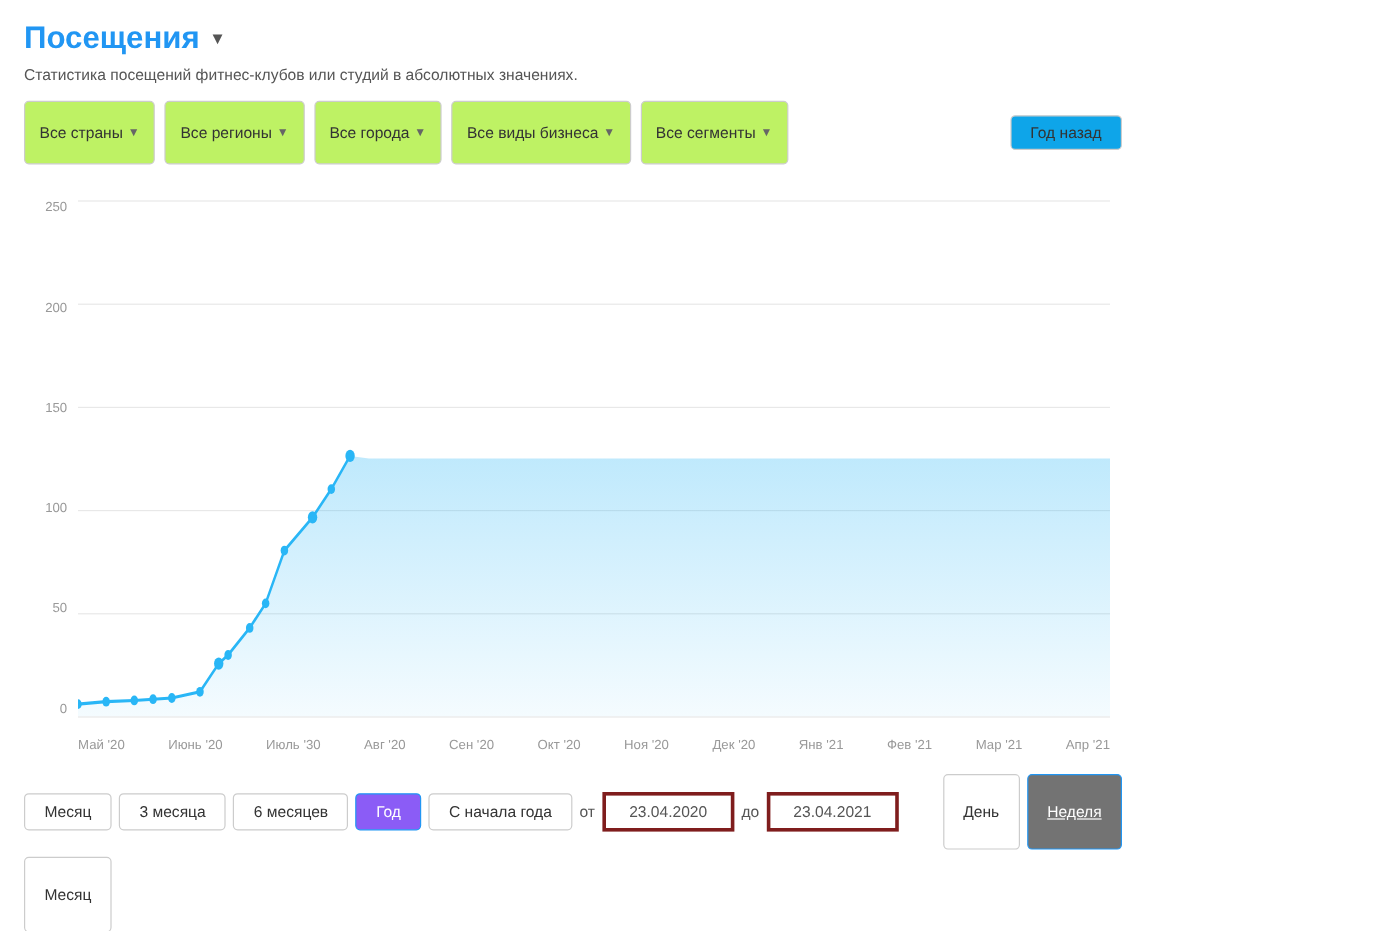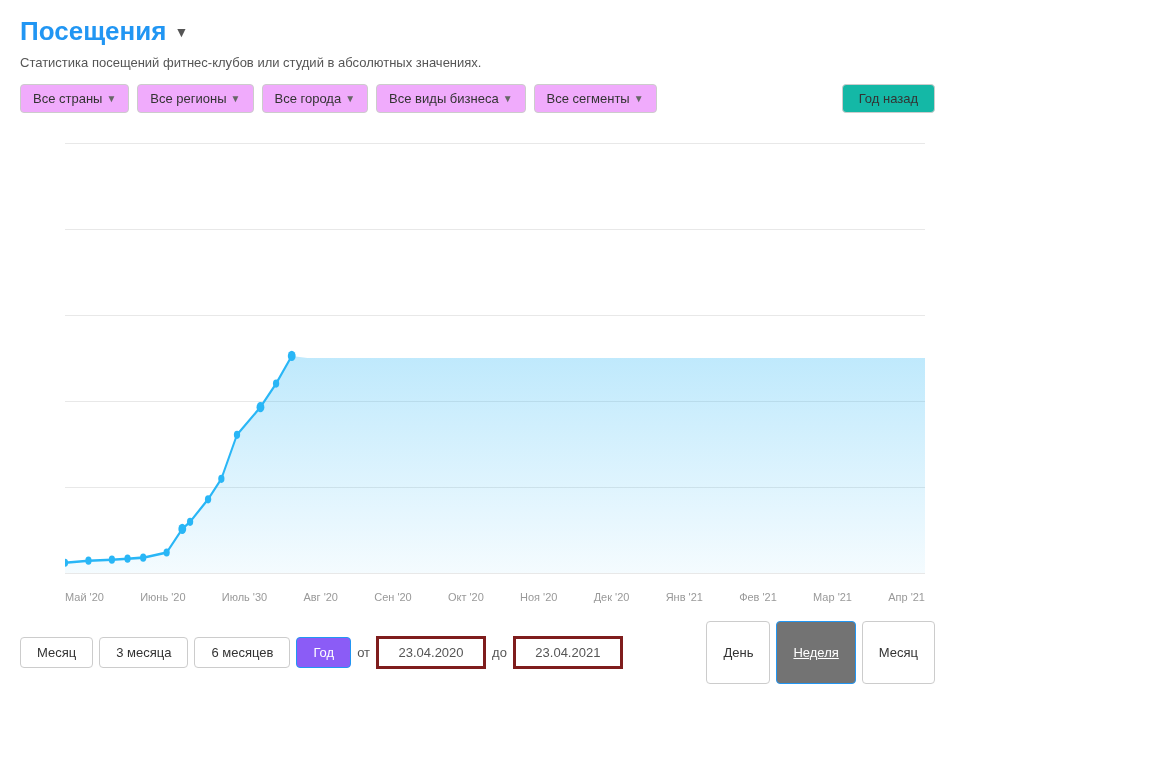--- a/index.html
+++ b/index.html
@@ -4,28 +4,28 @@
   <style>
     * { box-sizing: border-box; margin: 0; padding: 0; }
     body { font-family: Arial, sans-serif; background: #fff; color: #333; font-size: 14px; }
     .container { padding: 16px 20px; width: 955px; min-height: 776px; }
     .header-row { display: flex; align-items: center; gap: 8px; margin-bottom: 8px; }
     .page-title { font-size: 26px; font-weight: bold; color: #2196f3; }
     .dropdown-arrow { color: #555; font-size: 14px; cursor: pointer; }
     .subtitle { color: #555; font-size: 13px; margin-bottom: 14px; }
     .filters-row { display: flex; align-items: center; gap: 8px; margin-bottom: 20px; flex-wrap: wrap; }
     .filter-btn {
-      border: 1px solid #ccc; background: #f0abfc; border-radius: 4px;
-      padding: 6px 12px; cursor: pointer; font-size: 13px; color: #333;
+      border: 1px solid #ccc; background: #bef264; border-radius: 4px;
+      padding: 18px 12px; cursor: pointer; font-size: 13px; color: #333;
       display: flex; align-items: center; gap: 4px;
     }
     .filter-arrow { font-size: 10px; color: #666; }
     .spacer { flex: 1; }
     .year-back-btn {
-      border: 1px solid #ccc; background: #14b8a6; border-radius: 4px;
+      border: 1px solid #ccc; background: #0ea5e9; border-radius: 4px;
       padding: 6px 16px; cursor: pointer; font-size: 13px; color: #333;
     }
     .chart-area {
       position: relative; width: 100%; height: 480px;
       margin-bottom: 0;
     }
     .y-axis {
       position: absolute; left: 0; top: 10px; bottom: 40px; width: 40px;
       display: flex; flex-direction: column; justify-content: space-between; align-items: flex-end;
     }
@@ -99,20 +99,28 @@
       <span>Все сегменты</span>
       <span class="filter-arrow">▼</span>
     </button>
     <div class="spacer"></div>
     <button class="year-back-btn">Год назад</button>
   </div>
 
   <div class="chart-container">
     <div class="chart-area">
 
+      <div class="y-axis">
+        <span class="y-label">250</span>
+        <span class="y-label">200</span>
+        <span class="y-label">150</span>
+        <span class="y-label">100</span>
+        <span class="y-label">50</span>
+        <span class="y-label">0</span>
+      </div>
 
       <div class="grid-lines">
         <div class="grid-line" style="top: 0%;"></div>
         <div class="grid-line" style="top: 20%;"></div>
         <div class="grid-line" style="top: 40%;"></div>
         <div class="grid-line" style="top: 60%;"></div>
         <div class="grid-line" style="top: 80%;"></div>
         <div class="grid-line" style="top: 100%;"></div>
       </div>
 
@@ -160,20 +168,21 @@
         <span class="x-label">Апр '21</span>
       </div>
     </div>
   </div>
 
   <div class="bottom-controls">
     <button class="period-btn">Месяц</button>
     <button class="period-btn">3 месяца</button>
     <button class="period-btn">6 месяцев</button>
     <button class="period-btn active">Год</button>
+    <button class="period-btn">С начала года</button>
     <span class="from-to-label">от</span>
     <input class="date-input" type="text" value="23.04.2020" style="">
     <span class="from-to-label">до</span>
     <input class="date-input" type="text" value="23.04.2021" style="">
     <div class="spacer2"></div>
     <button class="granularity-btn">День</button>
     <button class="granularity-btn active">Неделя</button>
     <button class="granularity-btn">Месяц</button>
   </div>
 </div>

